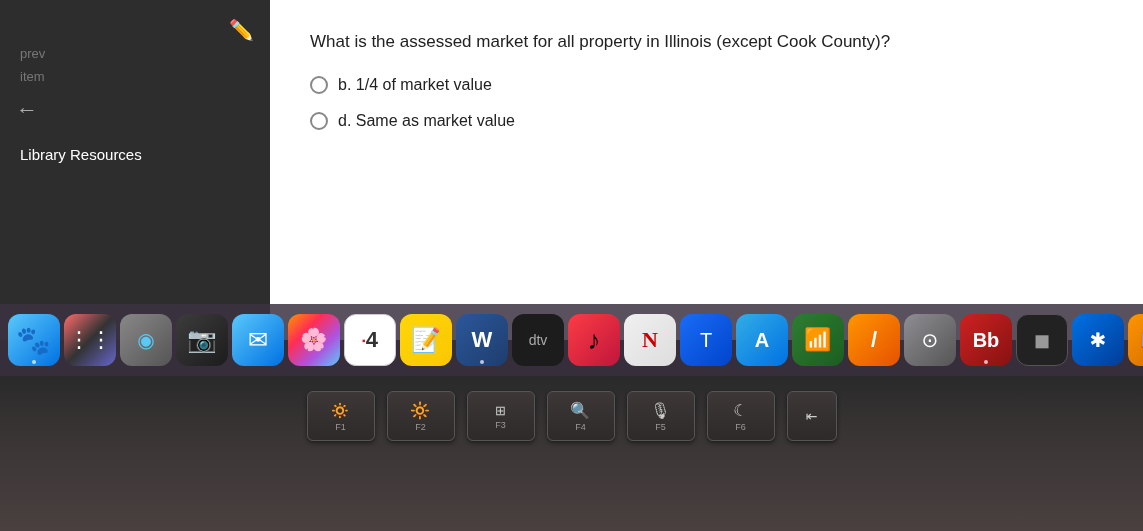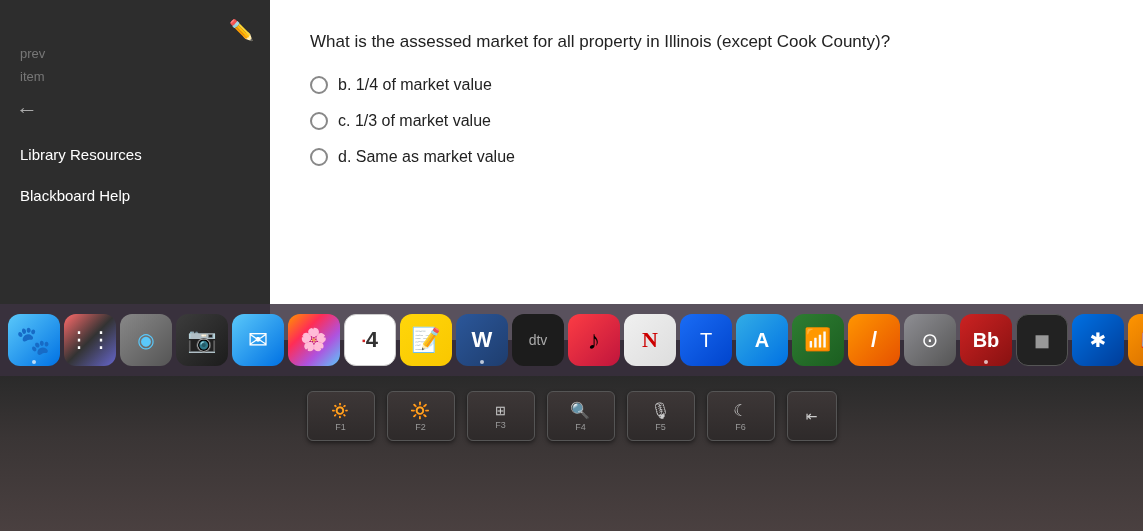--- a/index.html
+++ b/index.html
@@ -201,38 +201,31 @@
     <div style="padding: 4px 20px; color: #777; font-size: 13px;">item</div>
 
     <div style="padding: 6px 16px; display: flex; align-items: center;">
       <span style="color: #aaa; font-size: 22px; cursor: pointer;">←</span>
     </div>
 
     <div class="sidebar-item library-resources">
       <span>Library Resources</span>
     </div>
 
-    <div class="sidebar-item">
-      <span>Blackboard Help</span>
-    </div>
   </div>
 
   <div class="main-content">
     <div class="question-text">What is the assessed market for all property in Illinois (except Cook County)?</div>
 
 
     <div class="answer-option">
       <div class="radio-circle"></div>
       <span>b. 1/4 of market value</span>
     </div>
 
-    <div class="answer-option">
-      <div class="radio-circle"></div>
-      <span>c. 1/3 of market value</span>
-    </div>
 
     <div class="answer-option">
       <div class="radio-circle"></div>
       <span>d. Same as market value</span>
     </div>
   </div>
 </div>
 
 <div class="dock-container">
   <div class="dock-item dock-finder" title="Finder">

